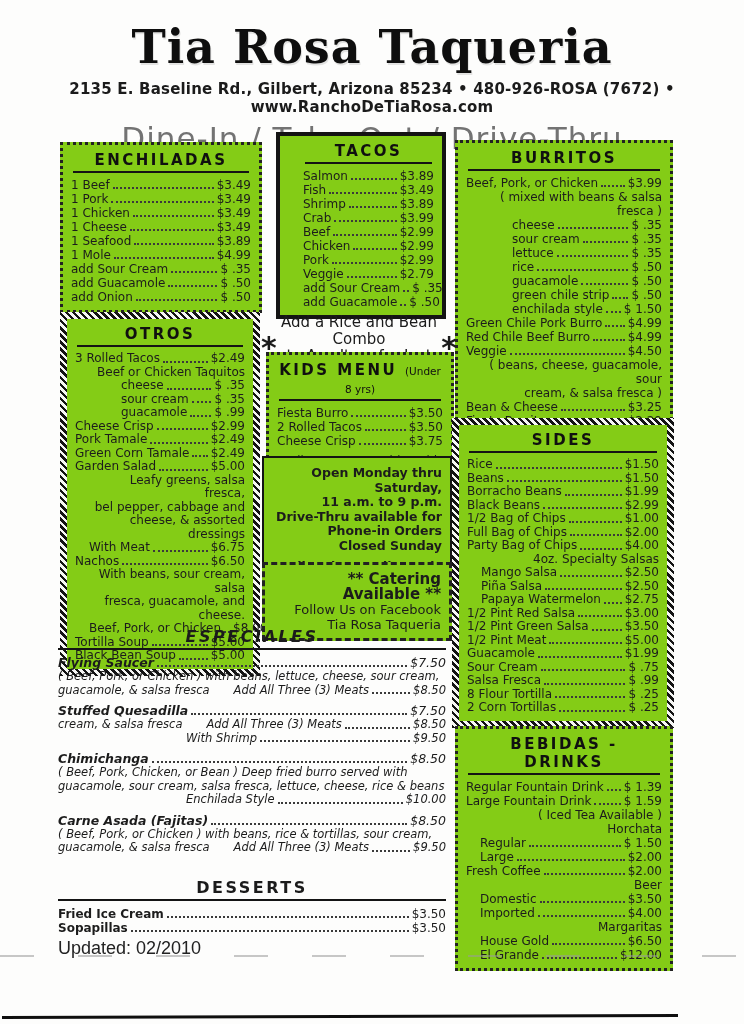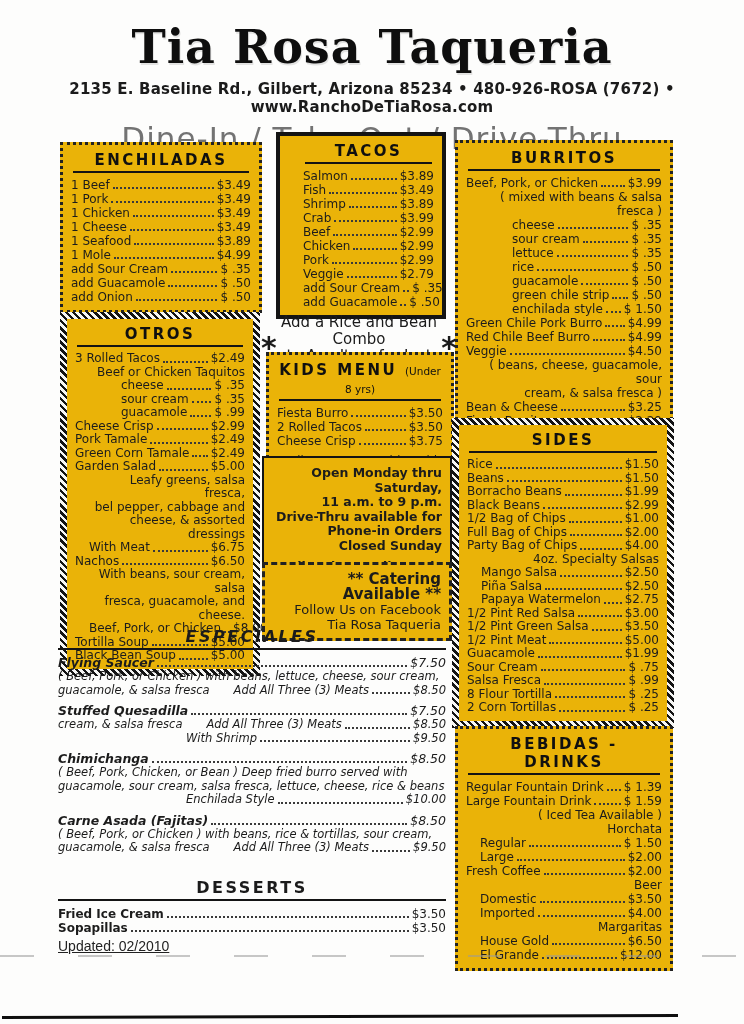--- a/index.html
+++ b/index.html
@@ -11,21 +11,21 @@
   
   .hdr { position:absolute; left:0; top:0; width:744px; text-align:center; }
   .title {
     margin-top:20px; font-size:46px; font-weight:700; letter-spacing:1px;
     font-family:"DejaVu Serif", serif; color:#0e0e0e;
     text-shadow:1px 2px 0 rgba(0,0,0,0.10);
   }
   .addr { margin-top:6px; font-size:15px; font-weight:700; letter-spacing:0.2px; }
   .service { margin-top:4px; font-size:31px; font-weight:400; letter-spacing:1px; color:#737373; }
   
-  .box { position:absolute; background:#eab308; padding:5px 8px 6px; box-sizing:border-box; }
+  .box { position:absolute; background:#84cc16; padding:5px 8px 6px; box-sizing:border-box; }
   .b-dot   { border:3px dotted #222; }
   .b-solid { border:4px solid #141414; }
   .b-chain { border:7px solid #141414;
              border-image:repeating-linear-gradient(45deg,#141414 0 2.5px,#f6f6f4 2.5px 5px) 7; }
   .b-line  { border:2px solid #141414; }
   .b-dash  { border:3px dashed #222; }
   .box-title {
     font-size:15px; font-weight:700; letter-spacing:2.5px; text-align:center;
     padding-bottom:2px; border-bottom:2px solid #141414; margin:1px 2px 5px; color:#101010;
   }
@@ -55,21 +55,21 @@
   .wide-title {
     text-align:center; font-size:16px; font-weight:700; letter-spacing:2.5px;
     border-bottom:2px solid #141414; padding-bottom:2px; margin-bottom:6px;
   }
   .esp-item { margin-bottom:7px; }
   .esp-head { font-size:12.5px;text-align:right; }
   .esp-line { display:flex; align-items:flex-end; font-size:11.5px; line-height:13.5px; }
   .esp-text { white-space:nowrap; }
   .esp-gap { width:24px; }
   .esp-extra { white-space:nowrap; }
-  .updated { position:absolute; font-size:14px; color:#222; font-family:"Liberation Sans", sans-serif;text-decoration:underline; }
+  .updated { position:absolute; font-size:18px; color:#222; font-family:"Liberation Sans", sans-serif; }
   
   .scan-faint { position:absolute; left:0; top:955px; width:744px; height:2px; opacity:.55;
     background:repeating-linear-gradient(90deg,#9a9a9a 0 34px,transparent 34px 78px); }
   .scan-bar { position:absolute; left:2px; top:1015px; width:676px; height:3px; background:#0f0f0f;
     transform:rotate(-0.15deg); }
 </style>
 </head>
 <body>
 
 <div id="page">

